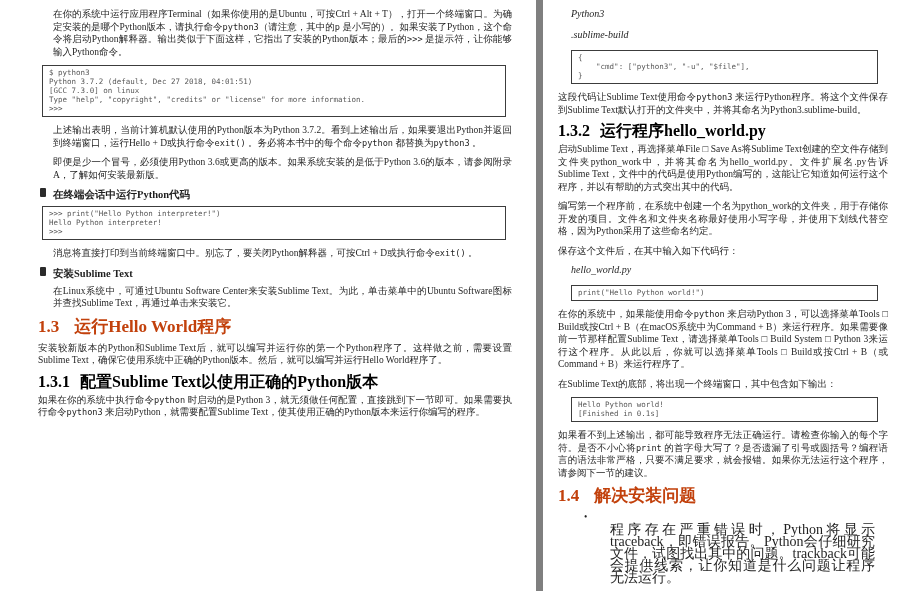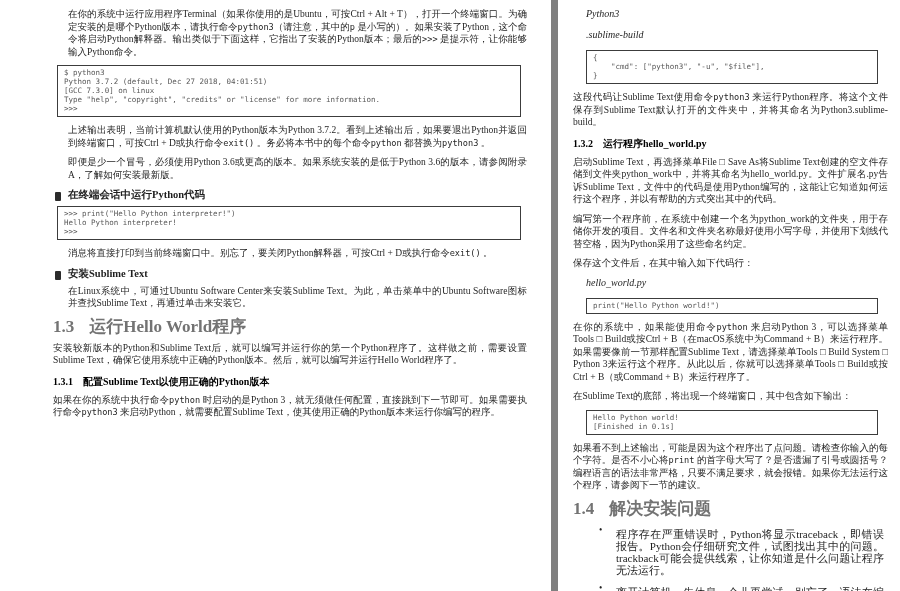--- a/index.html
+++ b/index.html
@@ -1,57 +1,57 @@
 <!DOCTYPE html>
 <html><head>
 <meta charset="utf-8">
 <style>
   html,body{margin:0;padding:0;background:#fff;}
   body{width:900px;height:591px;overflow:hidden;
        font-family:"Liberation Serif","DejaVu Serif",serif;color:#1f1f1f;}
   .spread{display:flex;width:900px;height:591px;}
   .page{background:#fff;overflow:hidden;box-sizing:border-box;}
-  .page-left{width:536px;padding:8px 24px 0 38px;margin-left:15px;}
+  .page-left{width:536px;padding:8px 24px 0 38px;}
   .divider{width:7px;height:591px;}
   .page-right{flex:1;padding:8px 12px 0 15px;}
   p{margin:0 0 7px 0;font-size:9.5px;line-height:12.5px;text-align:justify;}
   .sub-indent{margin-left:15px;}
   .codeblock{border:1px solid #3c3c3c;background:#fff;color:#585858;
              font-family:"DejaVu Sans Mono","Liberation Mono",monospace;
              font-size:7.5px;line-height:9px;white-space:pre;
              padding:2px 6px 3px 6px;margin:0 6px 7px 4px;overflow:hidden;}
   .page-right .codeblock{margin:0 10px 7px 13px;}
   .mono{font-family:"DejaVu Sans Mono","Liberation Mono",monospace;font-size:8.6px;}
-  .mini-heading{display:flex;align-items:flex-end;margin:0 0 5px 2px;}
+  .mini-heading{display:flex;align-items:flex-start;margin:0 0 5px 2px;}
   .marker-icon{display:inline-block;width:6px;height:9px;background:#2b2b2b;
                border-radius:1px;margin-right:7px;flex:0 0 auto;}
   .mini-heading b{font-size:10.5px;line-height:13px;}
-  h2{margin:6px 0 5px 0;font-size:17px;line-height:20px;color:#737373;font-weight:bold;}
+  h2{margin:6px 0 5px 0;font-size:17px;line-height:20px;color:#c2410c;font-weight:bold;}
   h2 .num{margin-right:15px;}
-  h3{margin:3px 0 5px 0;font-size:10px;line-height:15px;color:#000;font-weight:bold;}
+  h3{margin:3px 0 5px 0;font-size:16px;line-height:15px;color:#000;font-weight:bold;}
   h3 .num{margin-right:10px;}
   .file-label{font-style:italic;font-size:10px;line-height:12px;margin:0 0 9px 13px;}
   .bullets{margin:0 0 0 26px;}
   .bullet{display:flex;margin:0 0 2px 0;}
   .bullet-marker{flex:0 0 13px;font-size:9.5px;line-height:12px;}
-  .bullet p{margin:4px;line-height:12px;font-size:11px;}
+  .bullet p{margin:13px;line-height:12px;font-size:14px;}
 </style>
 </head>
 <body>
 
 <div class="spread">
 
   <div class="page page-left">
     <p class="sub-indent"><span>在你的系统中运行应用程序Terminal（如果你使用的是Ubuntu，可按Ctrl + Alt + T），打开一个终端窗口。为确定安装的是哪个Python版本，请执行命令</span><span class="mono">python3</span><span>（请注意，其中的</span><span class="mono">p</span><span> 是小写的）。如果安装了Python，这个命令将启动Python解释器。输出类似于下面这样，它指出了安装的Python版本；最后的</span><span class="mono">&gt;&gt;&gt;</span><span> 是提示符，让你能够输入Python命令。</span></p>
     <div class="codeblock">$ python3
 Python 3.7.2 (default, Dec 27 2018, 04:01:51)
 [GCC 7.3.0] on linux
 Type "help", "copyright", "credits" or "license" for more information.
 &gt;&gt;&gt;</div>
-    <p class="sub-indent"><span>上述输出表明，当前计算机默认使用的Python版本为Python 3.7.2。看到上述输出后，如果要退出Python并返回到终端窗口，可按Ctrl + D或执行命令</span><span class="mono">exit()</span><span> 。务必将本书中的每个命令</span><span class="mono">python</span><span> 都替换为</span><span class="mono">python3</span><span> 。</span></p>
+    <p class="sub-indent"><span>上述输出表明，当前计算机默认使用的Python版本为Python 3.7.2。看到上述输出后，如果要退出Python并返回到终端窗口，运行Hello + D或执行命令</span><span class="mono">exit()</span><span> 。务必将本书中的每个命令</span><span class="mono">python</span><span> 都替换为</span><span class="mono">python3</span><span> 。</span></p>
     <p class="sub-indent">即便是少一个冒号，必须使用Python 3.6或更高的版本。如果系统安装的是低于Python 3.6的版本，请参阅附录A，了解如何安装最新版。</p>
 
     <div class="mini-heading">
       <span class="marker-icon"></span>
       <b>在终端会话中运行Python代码</b>
     </div>
     <div class="codeblock">&gt;&gt;&gt; print("Hello Python interpreter!")
 Hello Python interpreter!
 &gt;&gt;&gt;</div>
     <p class="sub-indent"><span>消息将直接打印到当前终端窗口中。别忘了，要关闭Python解释器，可按Ctrl + D或执行命令</span><span class="mono">exit()</span><span> 。</span></p>
@@ -82,21 +82,21 @@
     <h3><span class="num">1.3.2</span><span>运行程序hello_world.py</span></h3>
     <p>启动Sublime Text，再选择菜单File □ Save As将Sublime Text创建的空文件存储到文件夹python_work中，并将其命名为hello_world.py。文件扩展名.py告诉Sublime Text，文件中的代码是使用Python编写的，这能让它知道如何运行这个程序，并以有帮助的方式突出其中的代码。</p>
     <p>编写第一个程序前，在系统中创建一个名为python_work的文件夹，用于存储你开发的项目。文件名和文件夹名称最好使用小写字母，并使用下划线代替空格，因为Python采用了这些命名约定。</p>
     <p>保存这个文件后，在其中输入如下代码行：</p>
     <div class="file-label">hello_world.py</div>
     <div class="codeblock">print("Hello Python world!")</div>
     <p><span>在你的系统中，如果能使用命令</span><span class="mono">python</span><span> 来启动Python 3，可以选择菜单Tools □ Build或按Ctrl + B（在macOS系统中为Command + B）来运行程序。如果需要像前一节那样配置Sublime Text，请选择菜单Tools □ Build System □ Python 3来运行这个程序。从此以后，你就可以选择菜单Tools □ Build或按Ctrl + B（或Command + B）来运行程序了。</span></p>
     <p>在Sublime Text的底部，将出现一个终端窗口，其中包含如下输出：</p>
     <div class="codeblock">Hello Python world!
 [Finished in 0.1s]</div>
-    <p><span>如果看不到上述输出，可能是因为这个程序出了点问题。请检查你输入的每个字符。是否不小心将</span><span class="mono">print</span><span> 的首字母大写了？是否遗漏了引号或圆括号？编程语言的语法非常严格，只要不满足要求，就会报错。如果你无法运行这个程序，请参阅下一节的建议。</span></p>
+    <p><span>如果看不到上述输出，都可能导致程序无法正确运行。请检查你输入的每个字符。是否不小心将</span><span class="mono">print</span><span> 的首字母大写了？是否遗漏了引号或圆括号？编程语言的语法非常严格，只要不满足要求，就会报错。如果你无法运行这个程序，请参阅下一节的建议。</span></p>
 
     <h2><span class="num">1.4</span><span>解决安装问题</span></h2>
 
     <div class="bullets">
       <div class="bullet">
         <span class="bullet-marker">•</span>
         <p>程序存在严重错误时，Python将显示traceback，即错误报告。Python会仔细研究文件，试图找出其中的问题。trackback可能会提供线索，让你知道是什么问题让程序无法运行。</p>
       </div>
       <div class="bullet">
         <span class="bullet-marker">•</span>

